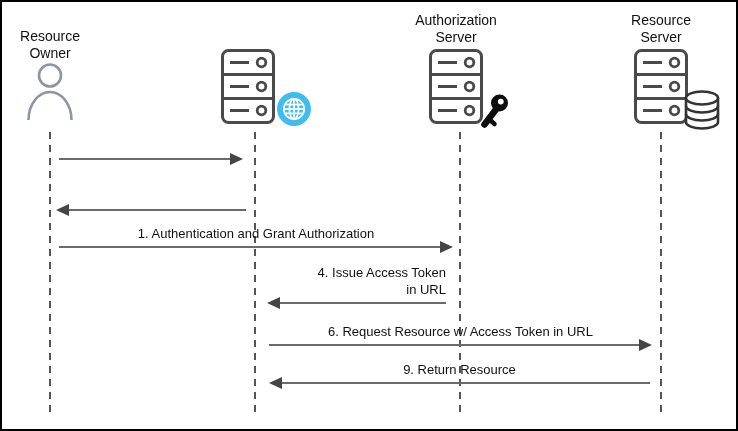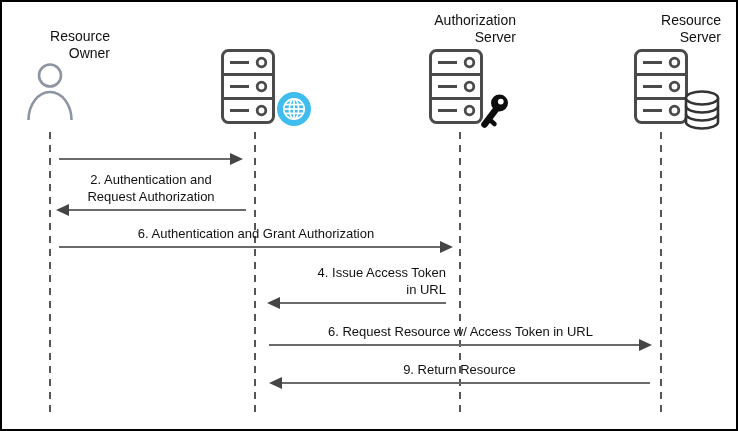--- a/index.html
+++ b/index.html
@@ -9,21 +9,21 @@
     --key:#0d0d0d; --db:#333333;
   }
   html,body{margin:0;padding:0;background:#e8e8e8;}
   body{font-family:"Liberation Sans","DejaVu Sans",sans-serif;color:var(--text);}
   #stage{
     position:relative; width:738px; height:431px; box-sizing:border-box;
     background:var(--bg); border:2px solid var(--border); overflow:hidden;
   }
   .actor{position:absolute; top:0; width:120px; height:130px;}
   .actor-label{
-    position:absolute; left:0; width:120px; text-align:right;
+    position:absolute; left:0; width:120px; text-align:center;
     font-size:14px; line-height:17px; white-space:nowrap;
   }
   .actor-icon{position:absolute; left:50%; transform:translateX(-50%);}
   .actor-icon svg{display:block;}
   .actor-badge{position:absolute;}
   .actor-badge svg{display:block;}
   .lifeline{
     position:absolute; top:130px; height:283px; width:2px;
     background:repeating-linear-gradient(to bottom, var(--lifeline) 0 7px, transparent 7px 13px);
   }
@@ -140,28 +140,24 @@
           <path d="M2 16 A16 6.5 0 0 0 34 16" fill="none"></path>
           <path d="M2 24 A16 6.5 0 0 0 34 24" fill="none"></path>
         </svg>
       </div>
     </div>
     <div class="lifeline" style="left: 658px;"></div>
     <div class="msg-line" style="left: 57px; width: 174px; top: 156px;"></div>
     <div class="msg-head right" style="top: 151px; left: 228px;"></div>
     <div class="msg-line" style="left: 64px; width: 180px; top: 207px;"></div>
     <div class="msg-head left" style="top: 202px; left: 54px;"></div>
-    <div class="msg-label" style="left: 54px; width: 190px; top: 203px;">
-      <div>2. Authentication and</div>
-      <div>Request Authorization</div>
-    </div>
     <div class="msg-line" style="left: 57px; width: 384px; top: 244px;"></div>
     <div class="msg-head right" style="top: 239px; left: 438px;"></div>
     <div class="msg-label" style="left: 57px; width: 394px; top: 240px;">
-      <div>6. Authentication and Grant Authorization</div>
+      <div>1. Authentication and Grant Authorization</div>
     </div>
     <div class="msg-line" style="left: 275px; width: 169px; top: 300px;"></div>
     <div class="msg-head left" style="top: 295px; left: 265px;"></div>
     <div class="msg-label left" style="left: 265px; width: 179px; top: 296px; padding-left: 20px;">
       <div>4. Issue Access Token</div>
       <div>in URL</div>
     </div>
     <div class="msg-line" style="left: 267px; width: 373px; top: 342px;"></div>
     <div class="msg-head right" style="top: 337px; left: 637px;"></div>
     <div class="msg-label" style="left: 267px; width: 383px; top: 338px;">

